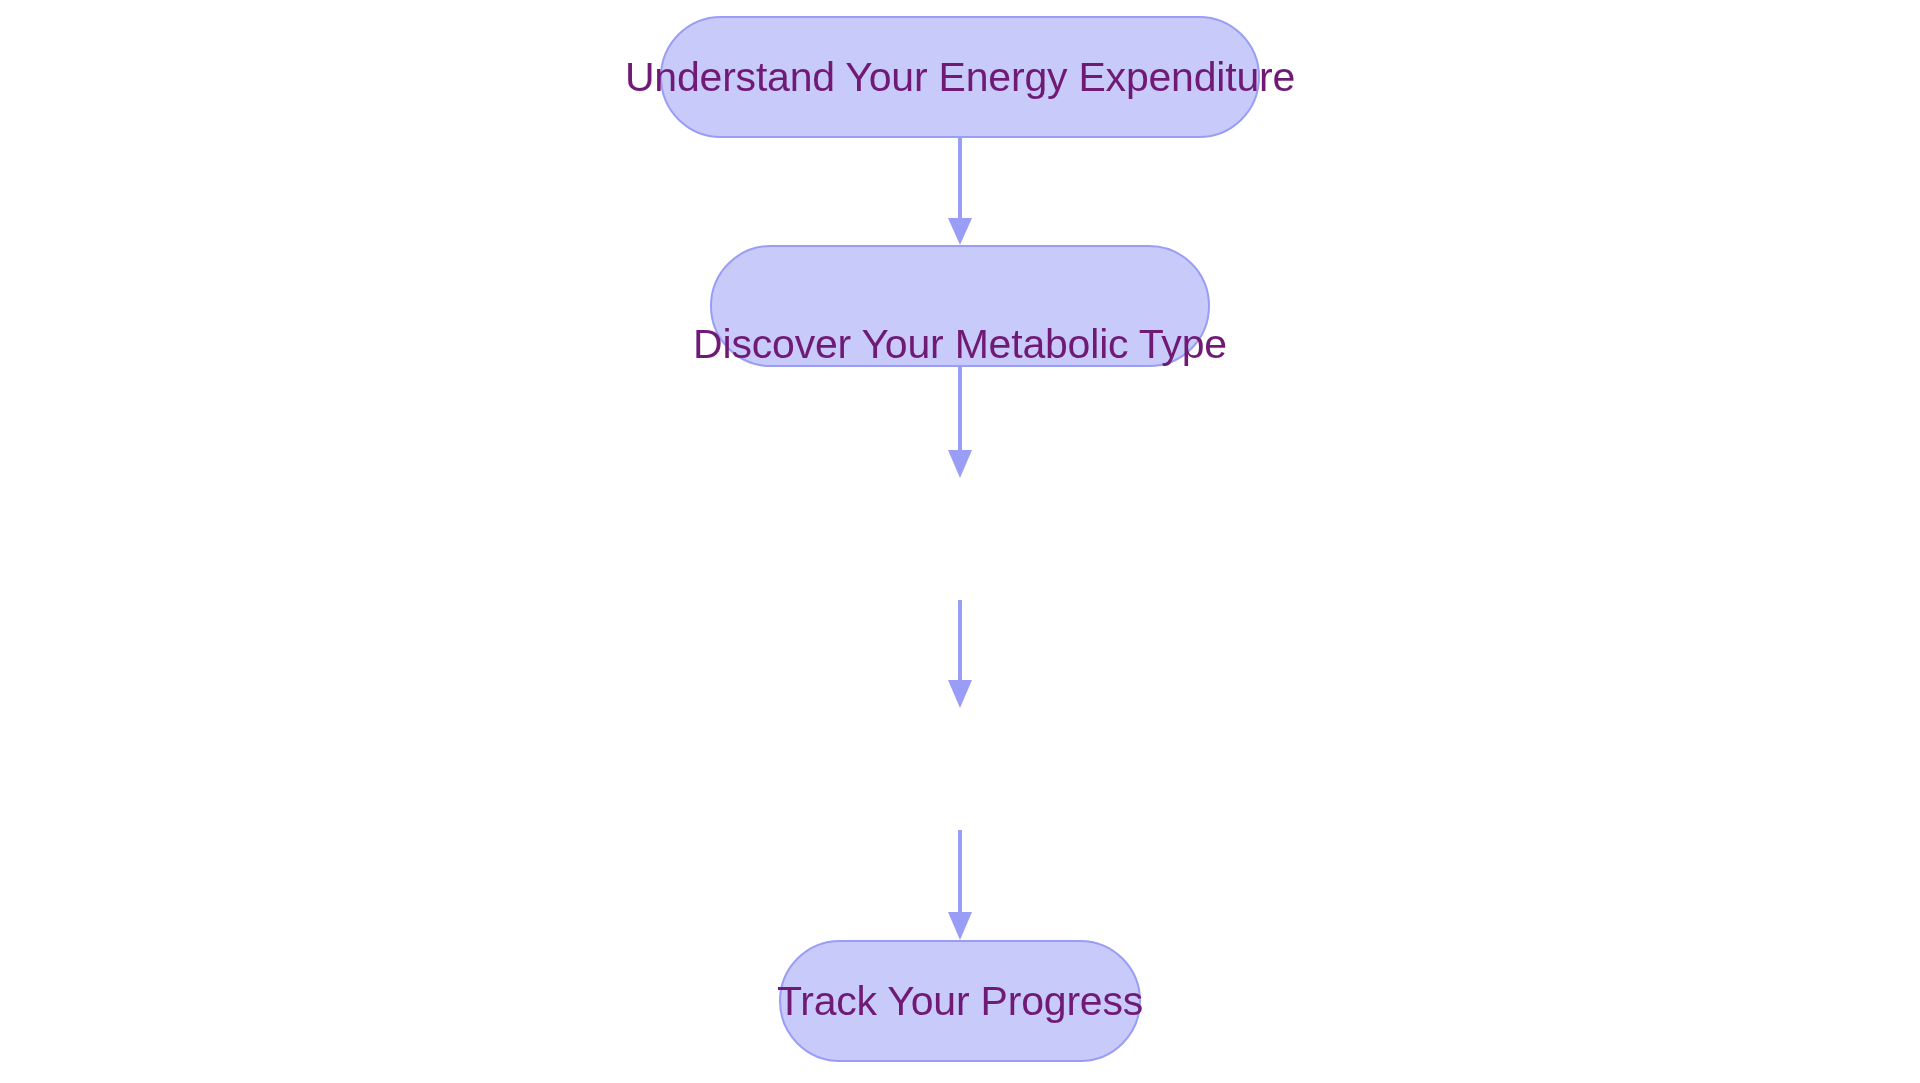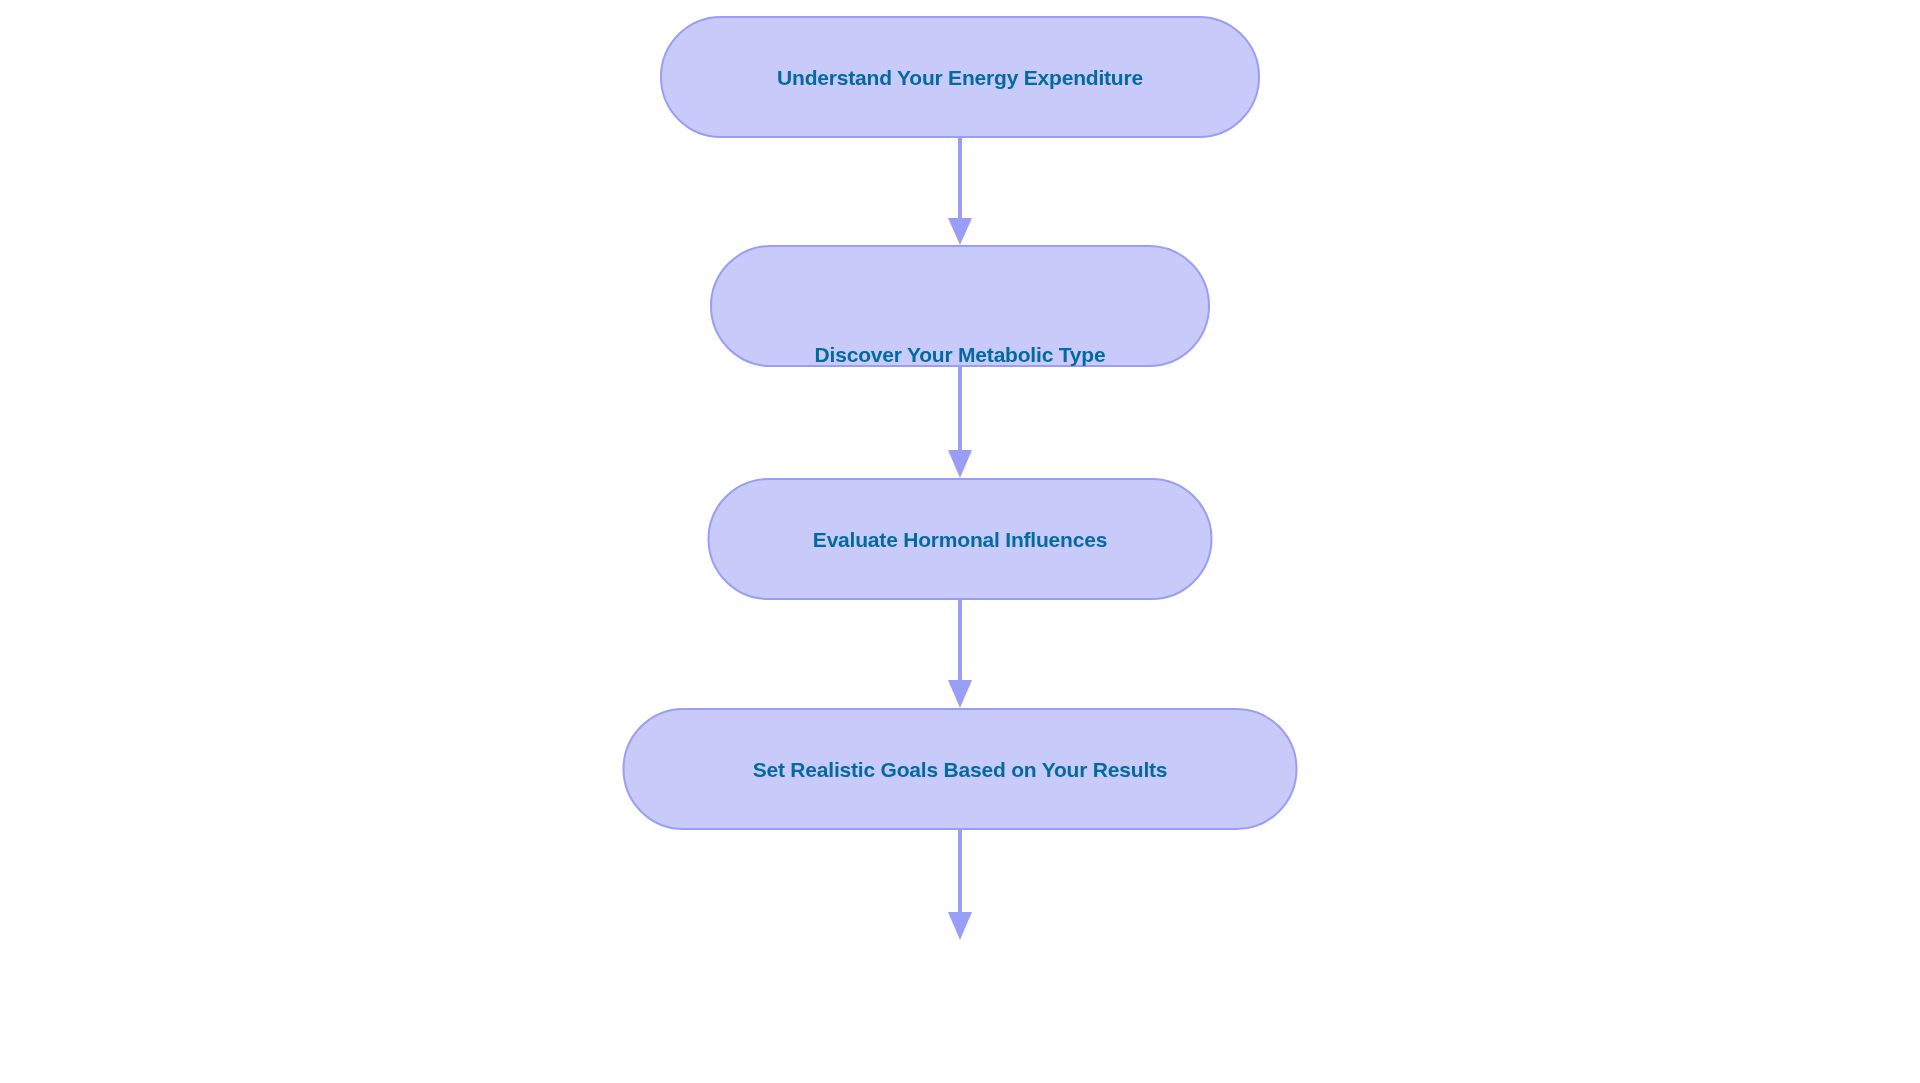--- a/index.html
+++ b/index.html
@@ -30,23 +30,23 @@
     height: 122px;
     border: 2px solid #9a9df5;
     background: #c8cbfa;
     border-radius: 61px;
     display: flex;
     align-items: center;
     justify-content: center;
     padding: 0 46px;
   }
   .node-label {
-    color: #0369a1;
-    font-size: 21px;
-    font-weight: 700;
+    color: #701a75;
+    font-size: 41px;
+    font-weight: 400;
     letter-spacing: -0.2px;
     white-space: nowrap;
     line-height: 1;
   }
   .connector {
     position: absolute;
     left: 50%;
     transform: translateX(-50%);
     width: 30px;
   }
@@ -87,36 +87,33 @@
     <span class="node-label">Discover Your Metabolic Type</span>
   </div>
 
   <div class="connector conn-1">
     <svg width="30" height="111" viewBox="0 0 30 111" aria-hidden="true">
       <line x1="15" y1="0" x2="15" y2="88" stroke="#9a9df5" stroke-width="4"></line>
       <polygon points="3,83 27,83 15,111" fill="#9a9df5"></polygon>
     </svg>
   </div>
 
-  <div class="node node-2">
-    <span class="node-label">Evaluate Hormonal Influences</span>
-  </div>
 
   <div class="connector conn-2">
     <svg width="30" height="108" viewBox="0 0 30 108" aria-hidden="true">
       <line x1="15" y1="0" x2="15" y2="85" stroke="#9a9df5" stroke-width="4"></line>
       <polygon points="3,80 27,80 15,108" fill="#9a9df5"></polygon>
     </svg>
   </div>
 
-  <div class="node node-3">
-    <span class="node-label">Set Realistic Goals Based on Your Results</span>
-  </div>
 
   <div class="connector conn-3">
     <svg width="30" height="110" viewBox="0 0 30 110" aria-hidden="true">
       <line x1="15" y1="0" x2="15" y2="87" stroke="#9a9df5" stroke-width="4"></line>
       <polygon points="3,82 27,82 15,110" fill="#9a9df5"></polygon>
     </svg>
   </div>
 
+  <div class="node node-4">
+    <span class="node-label">Track Your Progress</span>
+  </div>
 
 </div>
 
 </body></html>

